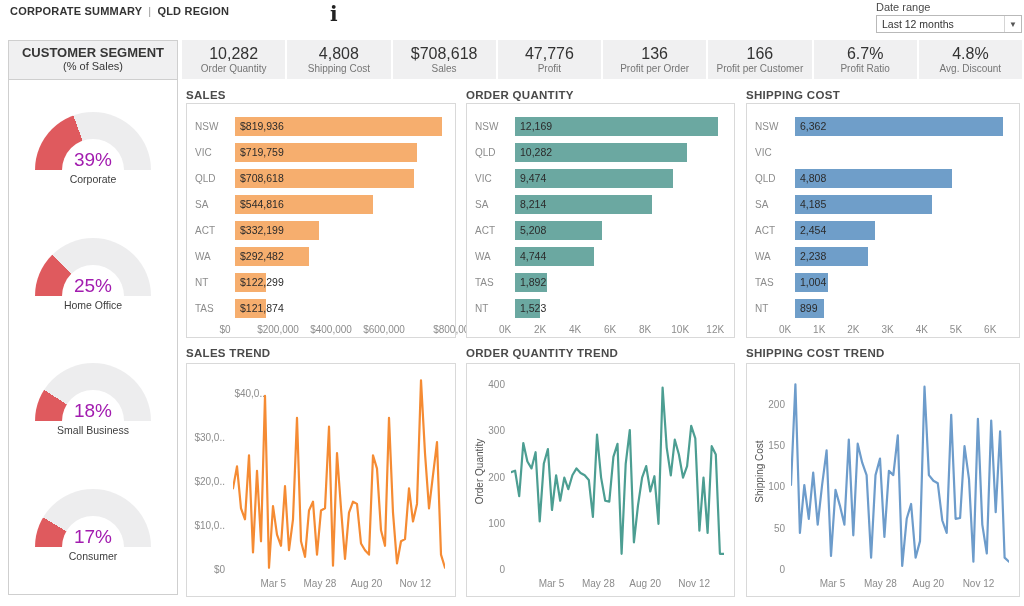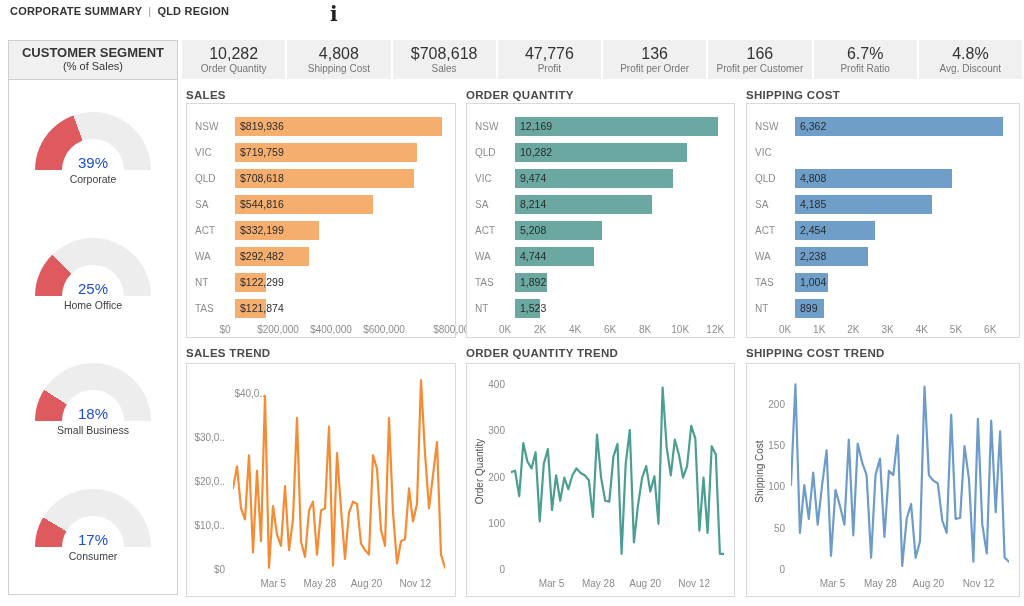--- a/index.html
+++ b/index.html
@@ -25,21 +25,21 @@
   
   .segment-panel { position:absolute; left:8px; top:40px; width:170px; height:555px; border:1px solid #cfcfcf; background:#fff; }
   .segment-header { height:39px; background:#f0f0f1; border-bottom:1px solid #cfcfcf; text-align:center; padding-top:4px; }
   .segment-header .t1 { font-size:13px; font-weight:bold; color:#363636; }
   .segment-header .t2 { font-size:11px; color:#363636; }
   .gauge-list { height:514px; display:flex; flex-direction:column; justify-content:space-around; align-items:center; padding:6px 0; }
   .gauge { text-align:center; }
   .gauge-wrap { position:relative; width:116px; height:58px; overflow:hidden; margin:0 auto; }
   .gauge-arc { position:absolute; left:0; top:0; width:116px; height:116px; border-radius:50%; }
   .gauge-hole { position:absolute; left:27px; top:27px; width:62px; height:62px; border-radius:50%; background:#fff; }
-  .gauge-value { position:absolute; left:0; right:0; bottom:-1px; font-size:15px; color:#1d4ed8; }
+  .gauge-value { position:absolute; left:0; right:0; bottom:-1px; font-size:19px; color:#a21caf; }
   .gauge-label { margin-top:3px; font-size:10.5px; color:#3d3d3d; }
 
   
   .chart-title { position:absolute; font-size:11.5px; font-weight:bold; color:#4a4a4a; letter-spacing:.3px; }
   .panel { position:absolute; background:#fff; border:1px solid #d9d9d9; }
 
   
   .bar-body { padding:9px 10px 0 8px; }
   .bar-row { display:flex; align-items:center; height:26px; }
   .bar-cat { width:40px; font-size:10px; color:#8c8c8c; flex:none; }
@@ -56,20 +56,27 @@
   .y-axis-label { position:absolute; font-size:10px; color:#555; transform:rotate(-90deg); transform-origin:center; white-space:nowrap; }
 </style>
 </head>
 <body>
 
 <div id="app">
 
   <div class="hdr-title"><span>CORPORATE SUMMARY</span><span class="divider">|</span><span>QLD REGION</span></div>
   <div class="info-icon">i</div>
 
+  <div class="date-range">
+    <div class="dr-label">Date range</div>
+    <div class="dr-select">
+      <span>Last 12 months</span>
+      <span class="dr-caret">▼</span>
+    </div>
+  </div>
 
   <div class="kpi-strip">
     <div class="kpi-tile">
       <div class="kpi-value">10,282</div>
       <div class="kpi-label">Order Quantity</div>
     </div>
     <div class="kpi-tile">
       <div class="kpi-value">4,808</div>
       <div class="kpi-label">Shipping Cost</div>
     </div>

